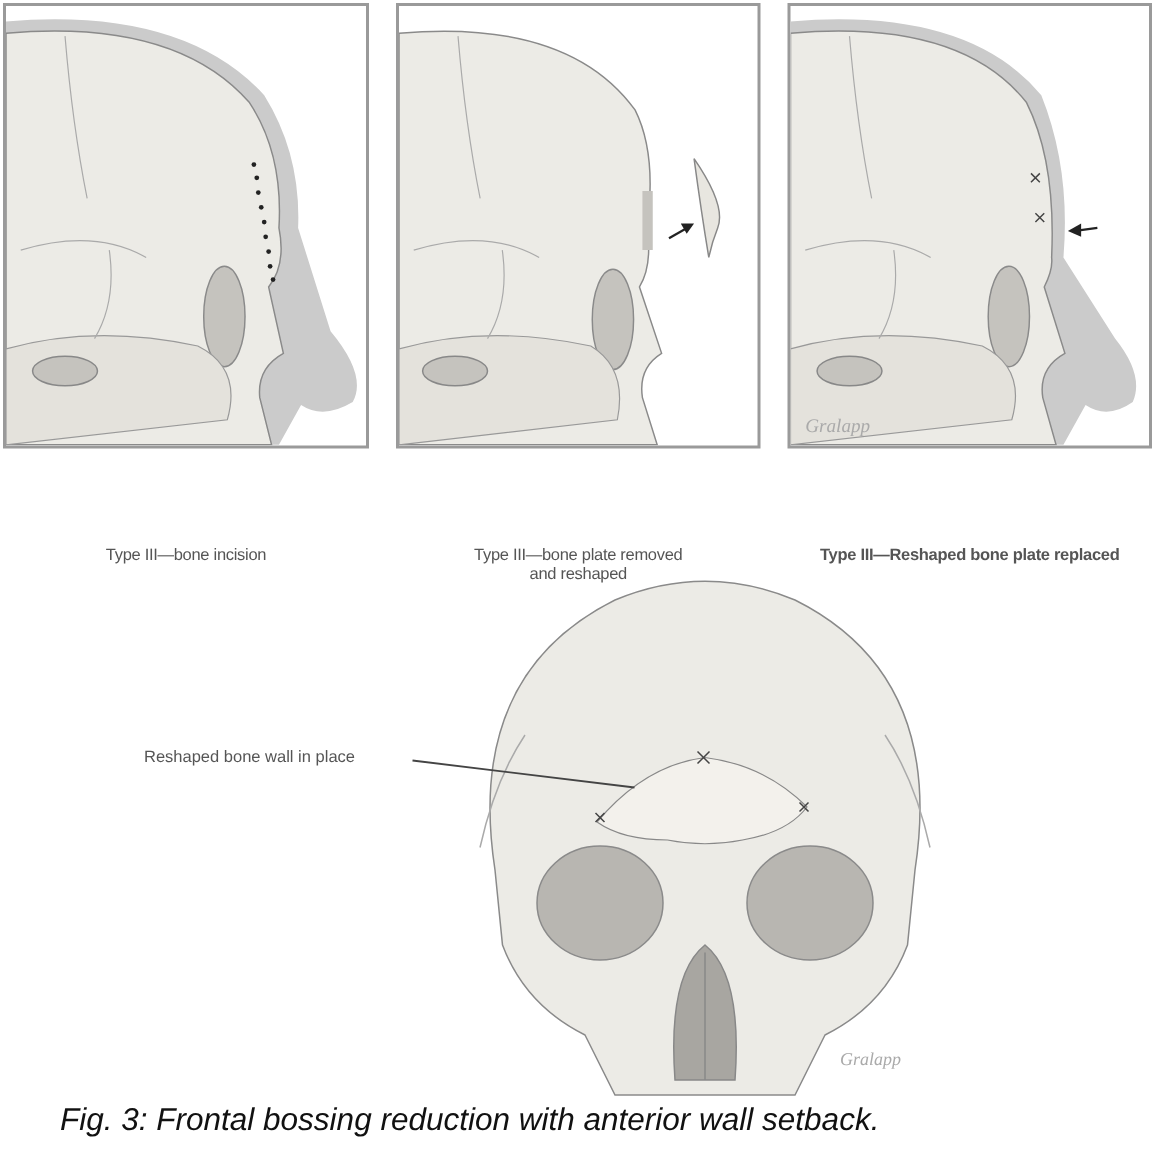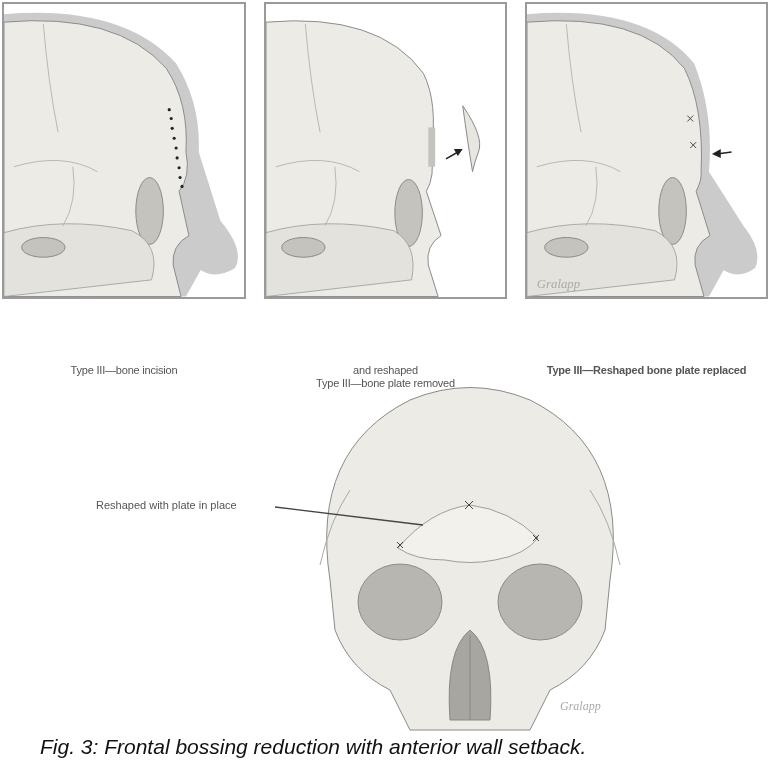--- a/index.html
+++ b/index.html
@@ -53,22 +53,22 @@
     <ellipse cx="38" cy="247" rx="22" ry="10" fill="#c5c3be" stroke="#888"></ellipse>
     <path d="M40,20 Q45,80 55,130 M10,165 Q60,150 95,170 M70,165 Q75,200 60,225" stroke="#aaa" fill="none" stroke-width="0.8"></path>
     <path d="M200,103 Q222,135 216,150 Q212,160 210,170 Q205,140 200,103 Z" fill="#e8e6e0" stroke="#888"></path>
     <g>
       <line x1="183" y1="157" x2="197" y2="149" stroke="#222" stroke-width="1.5"></line>
       <polygon points="200,147 191,147 195,154" fill="#222"></polygon>
     </g>
   </svg>
 </div>
 <div class="cap c2">
+  <div>Type III—bone plate removed</div>
   <div>and reshaped</div>
-  <div>Type III—bone plate removed</div>
 </div>
 
 <div class="panel p3">
   <svg viewBox="0 0 243 297">
     <path d="M0,10 Q120,0 170,60 Q190,110 185,170 L220,225 Q240,250 232,268 Q215,280 200,270 L185,297 L0,297 Z" fill="#cbcbcb"></path>
     <path d="M0,18 Q115,8 160,65 Q180,105 177,170 Q178,178 172,190 L186,235 Q168,245 171,265 L180,297 L0,297 Z" fill="#ecebe6" stroke="#8a8a8a" stroke-width="1"></path>
     <ellipse cx="148" cy="210" rx="14" ry="34" fill="#c5c3be" stroke="#8a8a8a"></ellipse>
     <path d="M0,232 Q60,215 130,230 Q160,245 150,280 L0,297 Z" fill="#e4e2dc" stroke="#999" stroke-width="0.8"></path>
     <ellipse cx="40" cy="247" rx="22" ry="10" fill="#c5c3be" stroke="#888"></ellipse>
     <path d="M40,20 Q45,80 55,130 M10,165 Q60,150 95,170 M70,165 Q75,200 60,225" stroke="#aaa" fill="none" stroke-width="0.8"></path>
@@ -98,15 +98,15 @@
     <ellipse cx="240" cy="232" rx="42" ry="38" fill="#b8b6b1" stroke="#8a8a8a"></ellipse>
     <path d="M150,350 Q145,280 170,260 Q195,280 190,350 Z" fill="#a8a6a1" stroke="#888"></path>
     <path d="M170,265 L170,350" stroke="#888"></path>
     <path d="M20,195 Q30,150 50,120 M320,195 Q310,150 290,120" stroke="#aaa" fill="none"></path>
     <text x="260" y="340" font-size="12" fill="#aaa" font-style="italic" font-family="Liberation Serif, serif">Gralapp</text>
   </svg>
 </div>
 <svg class="leader" viewBox="0 0 772 774">
   <line x1="275" y1="507" x2="423" y2="525" stroke="#444" stroke-width="1.3"></line>
 </svg>
-<div class="label">Reshaped with plate in place</div>
+<div class="label">Reshaped bone wall in place</div>
 
 <div class="fig-caption">Fig. 3: Frontal bossing reduction with anterior wall setback.</div>
 
 </body></html>

